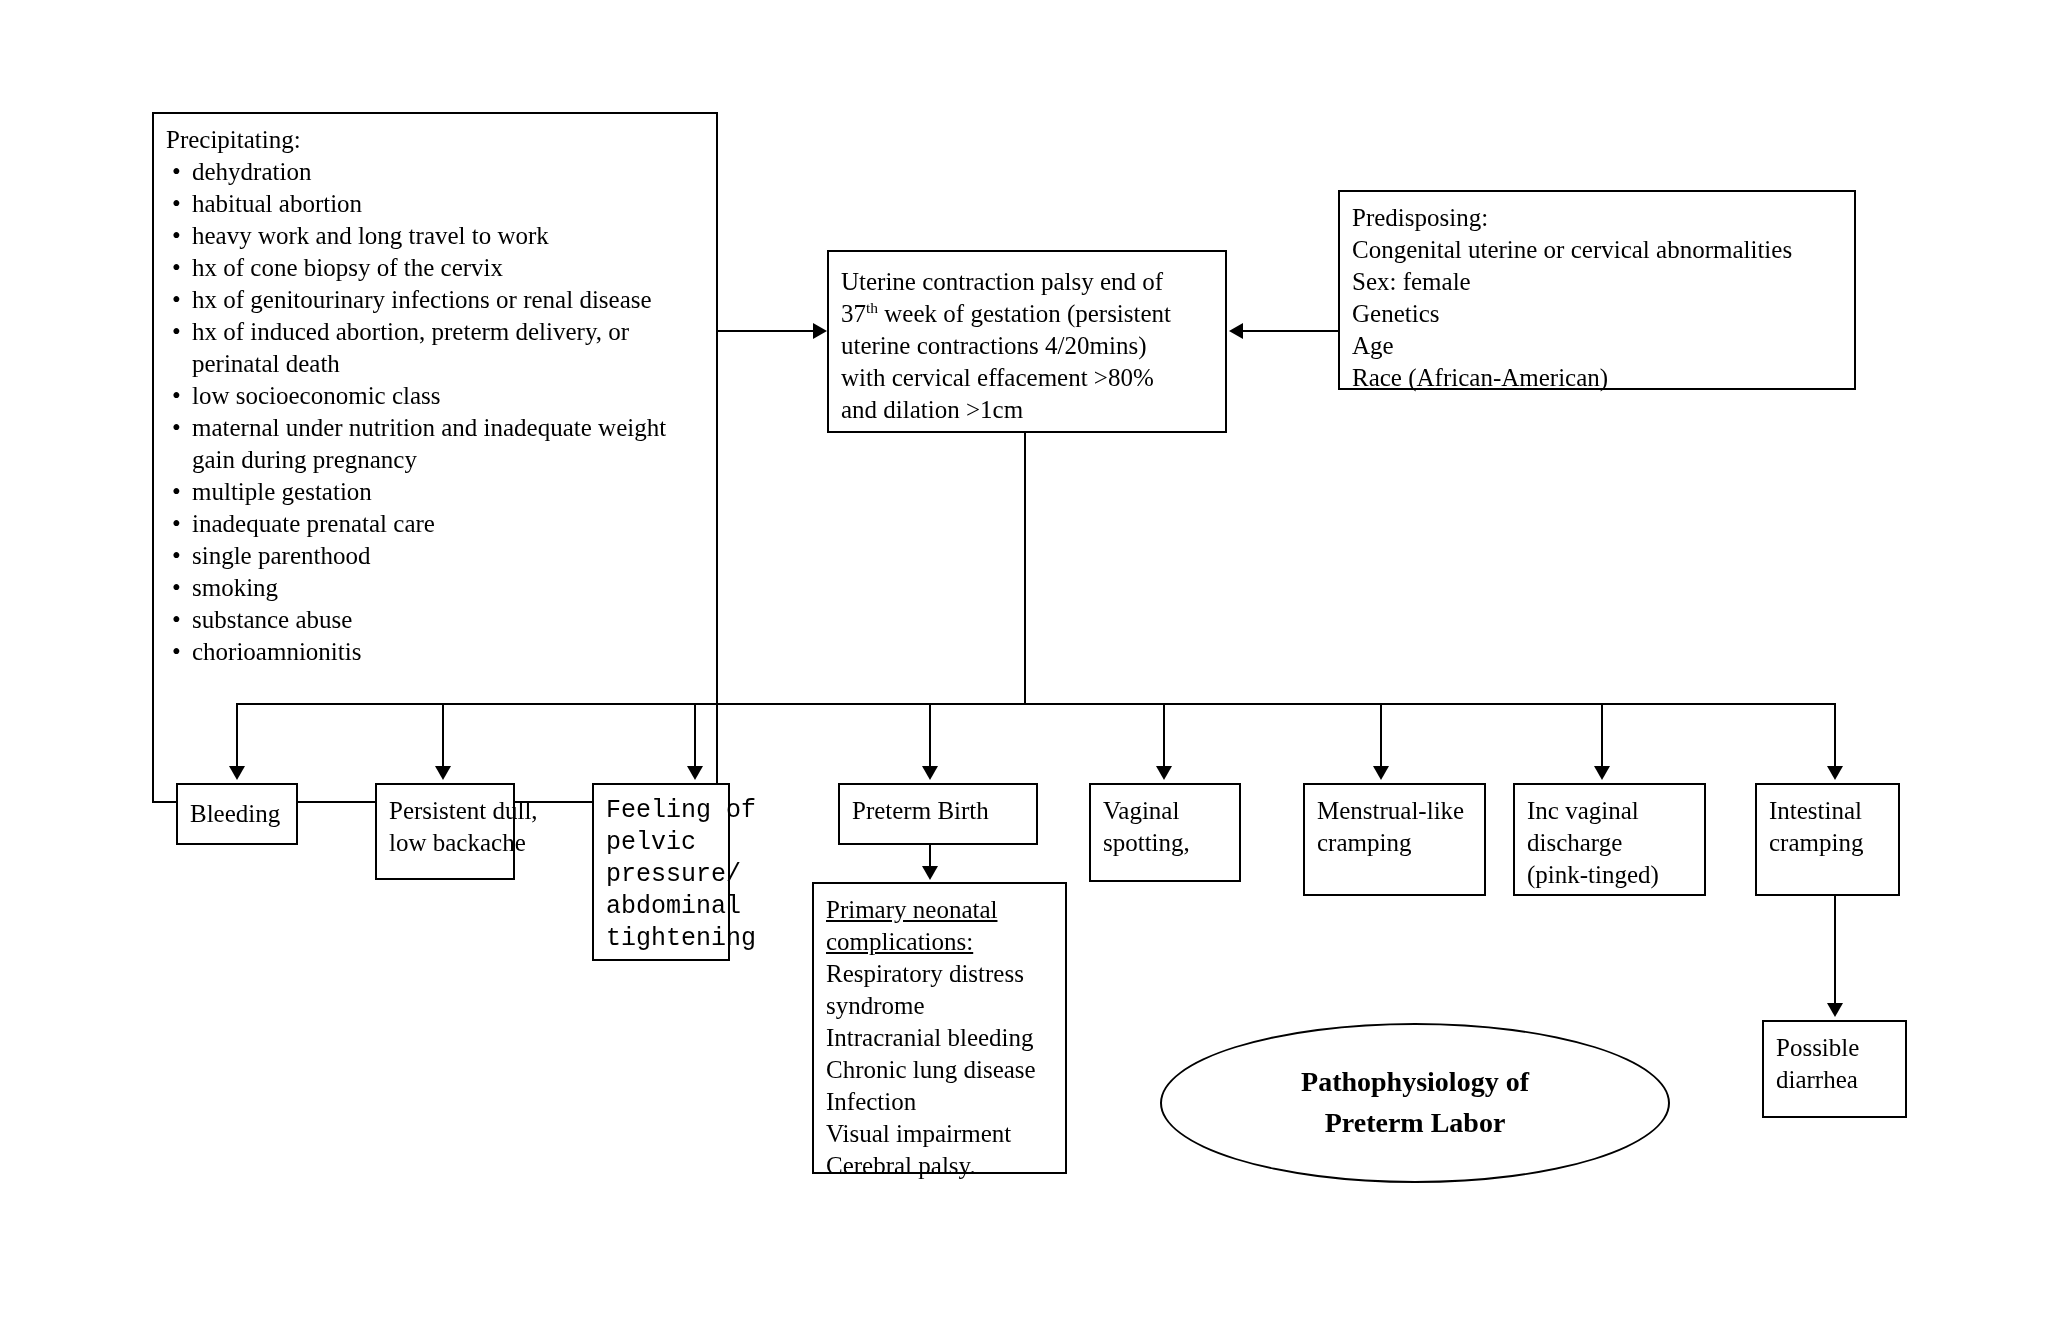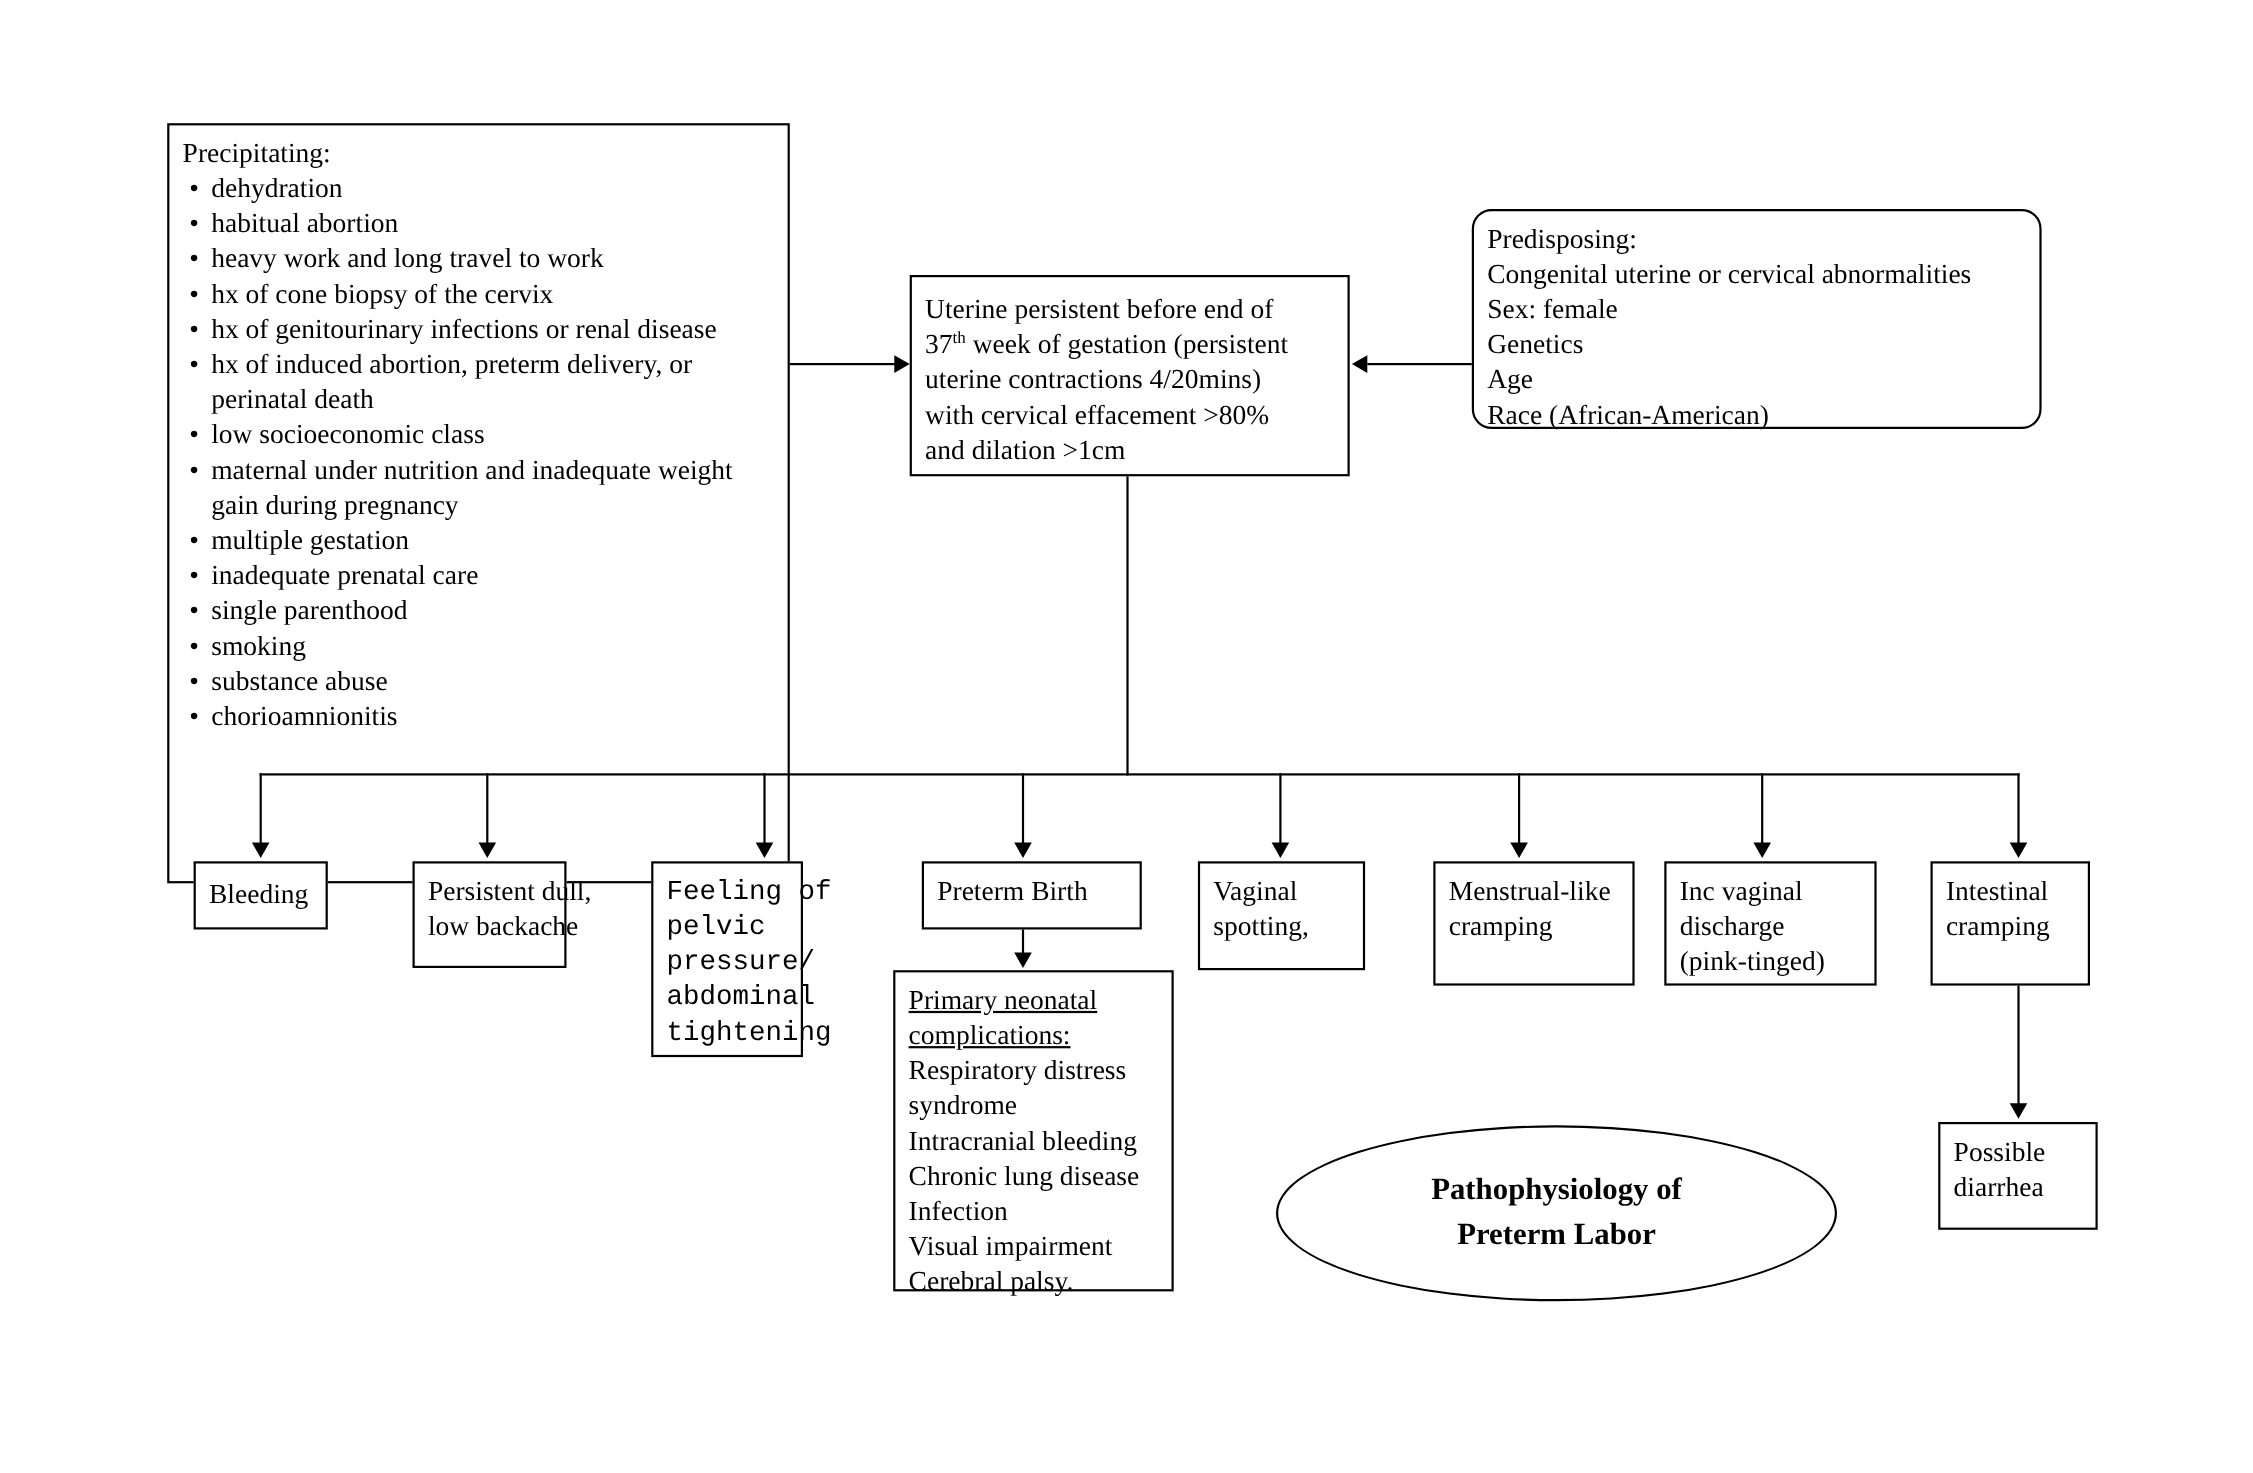--- a/index.html
+++ b/index.html
@@ -113,28 +113,28 @@
       <li>multiple gestation</li>
       <li>inadequate prenatal care</li>
       <li>single parenthood</li>
       <li>smoking</li>
       <li>substance abuse</li>
       <li>chorioamnionitis</li>
     </ul>
   </div>
 
   <div class="box" style="left:827px; top:250px; width:400px; height:183px; padding-top:14px;">
-    <div class="line">Uterine persistent before end of</div>
+    <div class="line">Uterine contraction palsy end of</div>
     <div class="line"><span>37</span><sup>th</sup><span> week of gestation (persistent</span></div>
     <div class="line">uterine contractions 4/20mins)</div>
     <div class="line">with cervical effacement &gt;80%</div>
     <div class="line">and dilation &gt;1cm</div>
   </div>
 
-  <div class="box" style="left:1338px; top:190px; width:518px; height:200px;border-radius:18px;">
+  <div class="box" style="left:1338px; top:190px; width:518px; height:200px;">
     <div class="line">Predisposing:</div>
     <div class="line">Congenital uterine or cervical abnormalities</div>
     <div class="line">Sex: female</div>
     <div class="line">Genetics</div>
     <div class="line">Age</div>
     <div class="line">Race (African-American)</div>
   </div>
 
   <div class="hline" style="left:718px; top:330px; width:97px;"></div>
   <div class="arrow-right" style="left:813px; top:323px;"></div>

